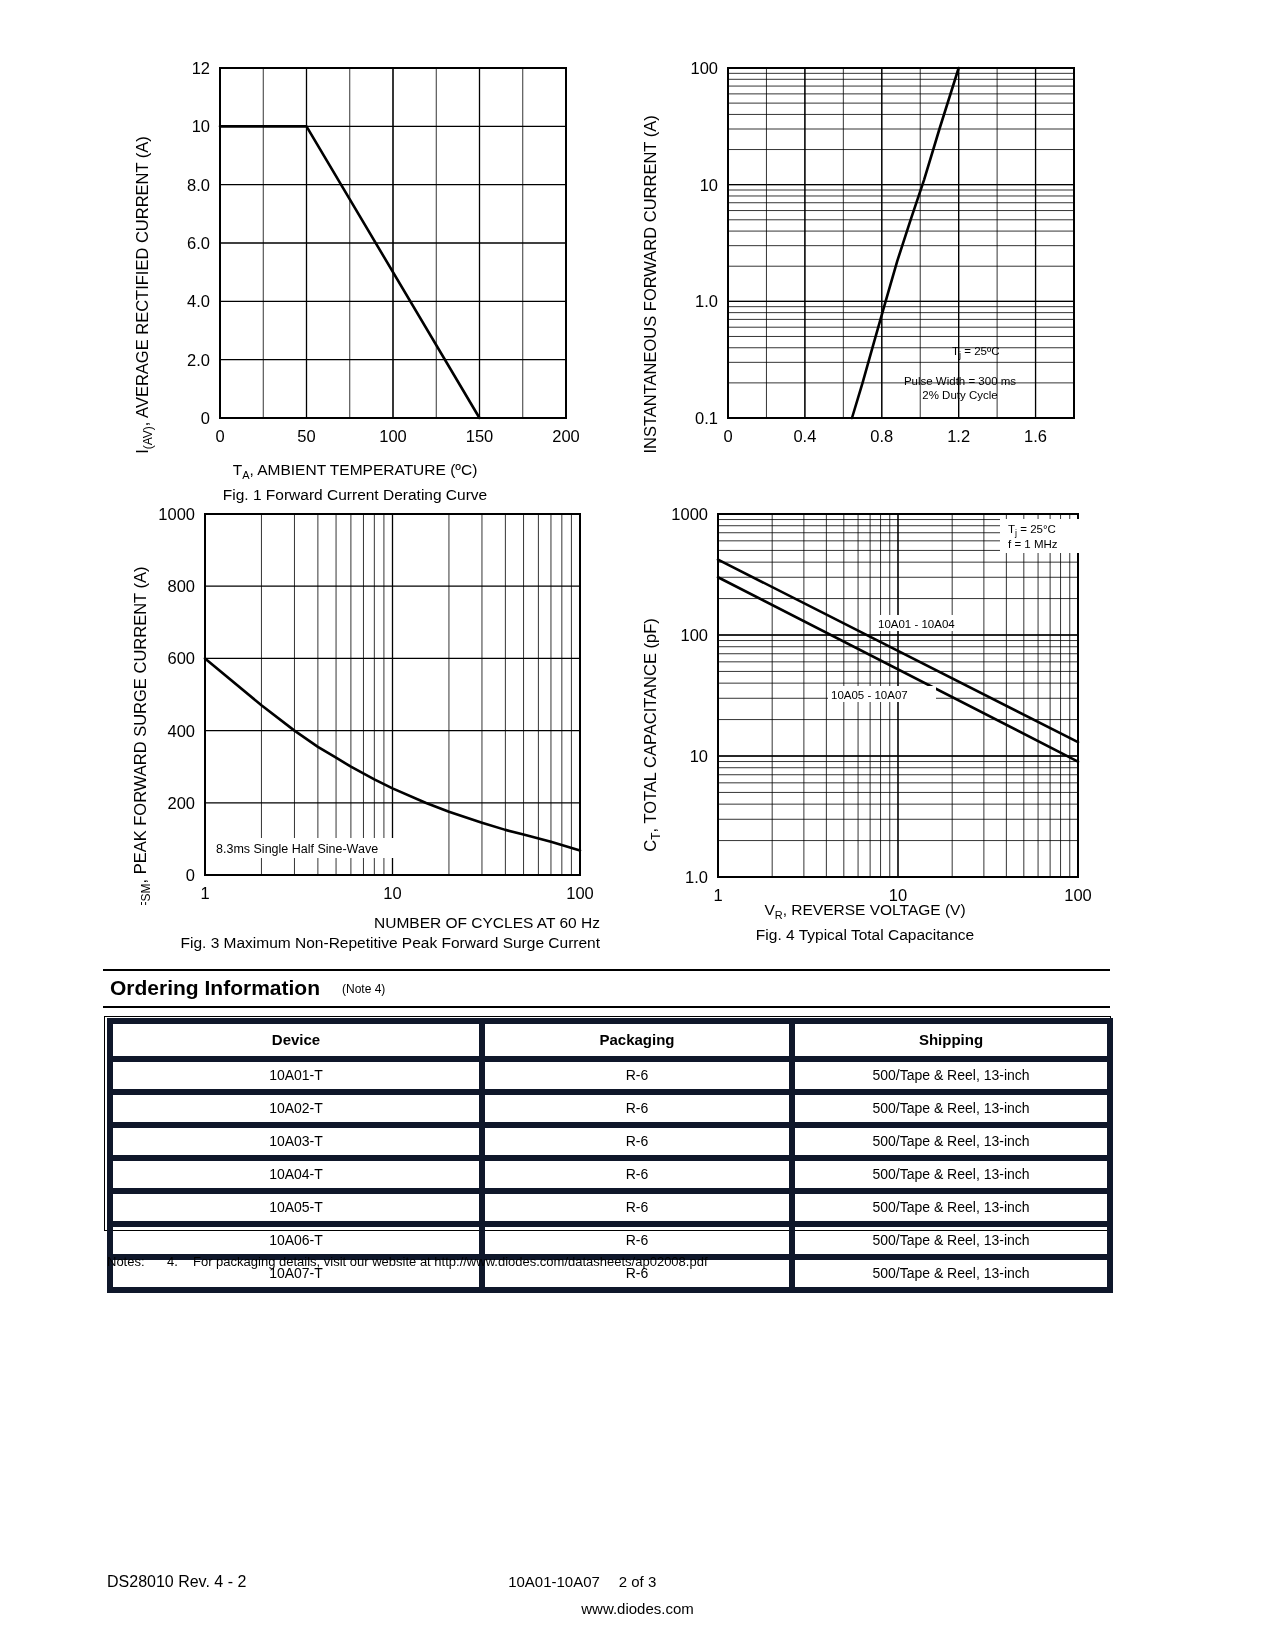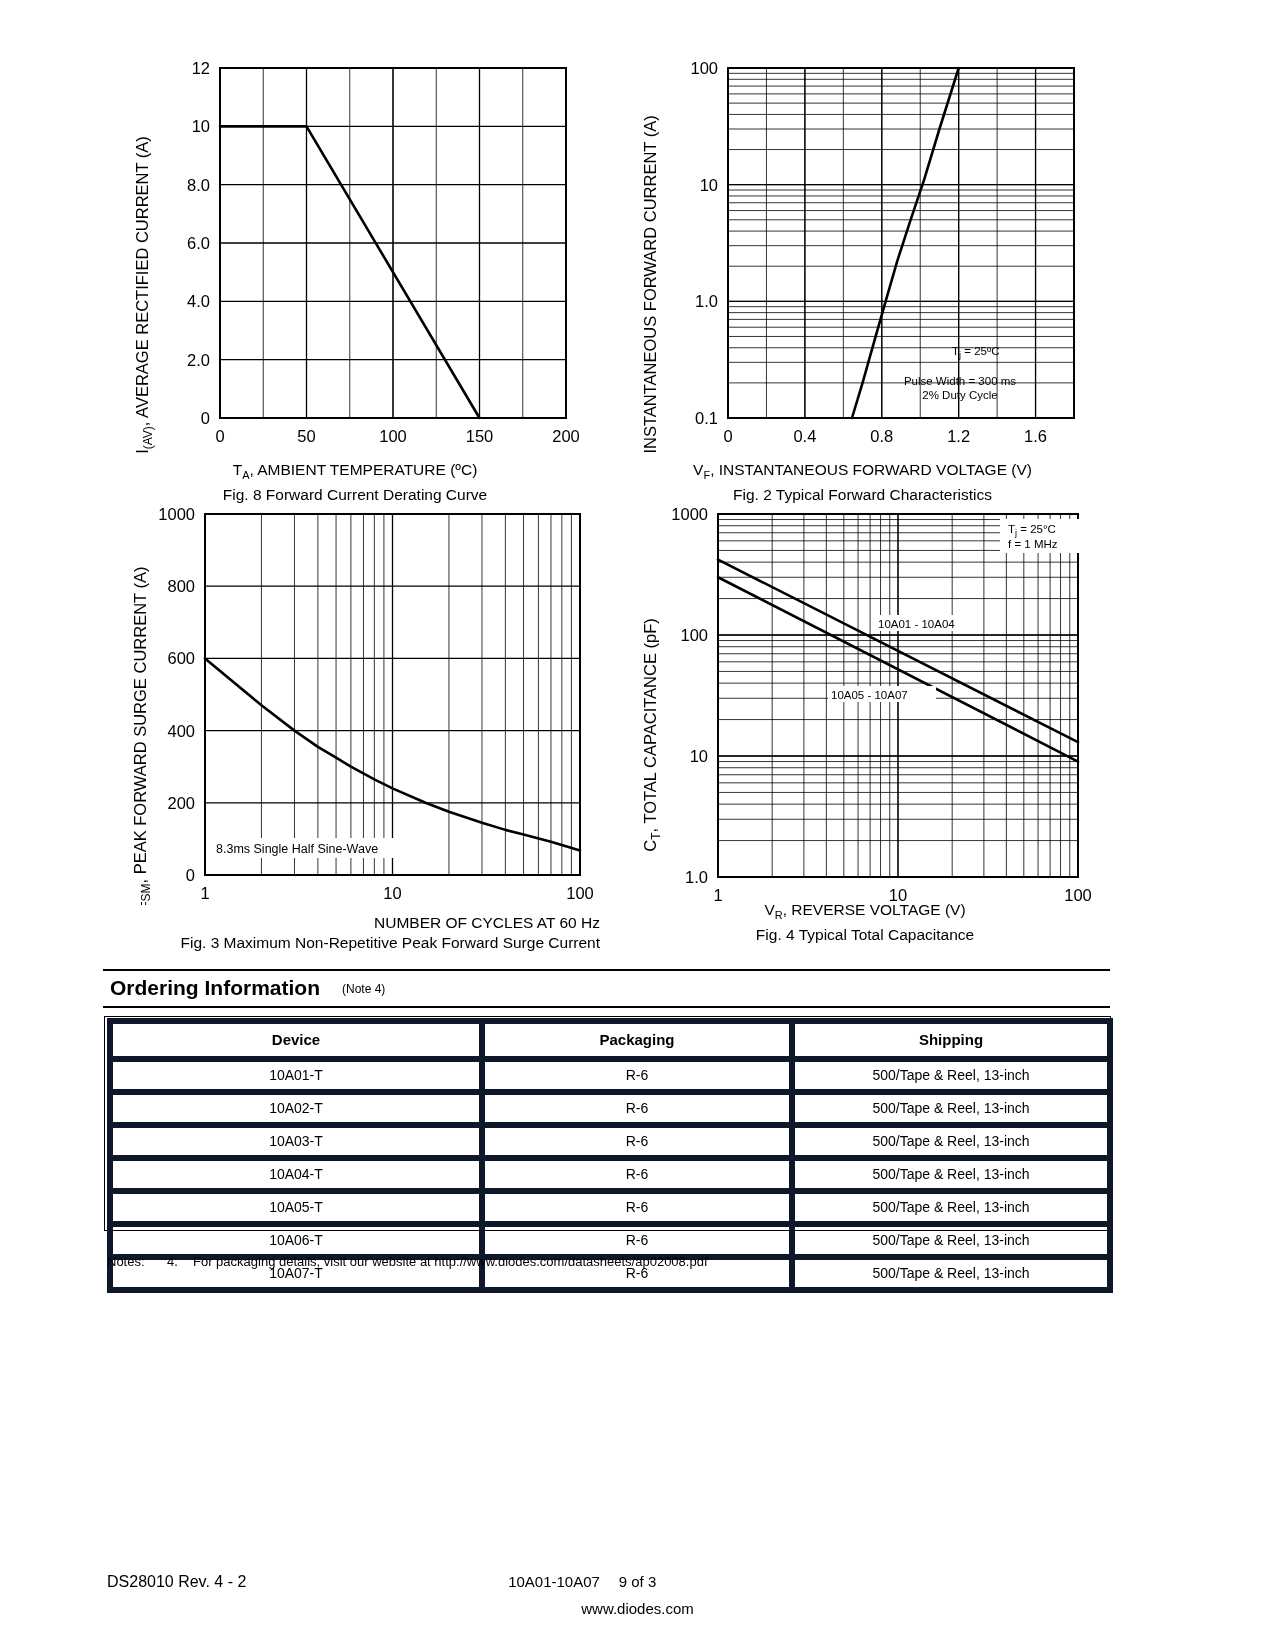--- a/index.html
+++ b/index.html
@@ -87,21 +87,21 @@
           <text x="90" y="135.66666666666669" font-size="16.5" fill="#000" text-anchor="end">8.0</text>
           <text x="90" y="77.33333333333331" font-size="16.5" fill="#000" text-anchor="end">10</text>
           <text x="90" y="19" font-size="16.5" fill="#000" text-anchor="end">12</text>
         </g>
     </svg>
   </div>
   <div class="figcap" style="left:120px;top:460px;width:470px;">
     <div>
       T<sub style="font-size:11px">A</sub><span>, AMBIENT TEMPERATURE (ºC)</span>
     </div>
-    <div>Fig. 8  Forward Current Derating Curve</div>
+    <div>Fig. 1  Forward Current Derating Curve</div>
   </div>
 
   <div class="fig" style="left:630px;top:55px;">
     <svg width="465" height="400" viewBox="0 0 465 400">
       <text x="26" y="240" transform="rotate(-90 26 240)" text-anchor="middle" font-size="16.5">
         <tspan>I</tspan><tspan baseline-shift="-4" font-size="12">F</tspan><tspan>, INSTANTANEOUS FORWARD CURRENT (A)</tspan>
       </text>
       <g id="fig2-plot">
           <line x1="98" y1="13" x2="98" y2="363" stroke="#000" stroke-width="0.8"></line>
           <line x1="136.44444444444446" y1="13" x2="136.44444444444446" y2="363" stroke="#000" stroke-width="0.8"></line>
@@ -157,26 +157,20 @@
           <text x="405.5555555555556" y="387" font-size="16.5" fill="#000" text-anchor="middle">1.6</text>
           <text x="88" y="369" font-size="16.5" fill="#000" text-anchor="end">0.1</text>
           <text x="88" y="252.33333333333334" font-size="16.5" fill="#000" text-anchor="end">1.0</text>
           <text x="88" y="135.66666666666669" font-size="16.5" fill="#000" text-anchor="end">10</text>
           <text x="88" y="19" font-size="16.5" fill="#000" text-anchor="end">100</text>
           <text x="322" y="300" font-size="11.5"><tspan>T</tspan><tspan baseline-shift="-3" font-size="9">j</tspan><tspan> = 25ºC</tspan></text>
           <text x="330" y="330" font-size="11.5" fill="#000" text-anchor="middle">Pulse Width = 300 ms</text>
           <text x="330" y="344" font-size="11.5" fill="#000" text-anchor="middle">2% Duty Cycle</text>
         </g>
     </svg>
-  </div>
-  <div class="figcap" style="left:630px;top:460px;width:465px;">
-    <div>
-      V<sub style="font-size:11px">F</sub><span>, INSTANTANEOUS FORWARD VOLTAGE (V)</span>
-    </div>
-    <div>Fig. 2  Typical Forward Characteristics</div>
   </div>
 
   <div class="fig" style="left:120px;top:505px;">
     <svg width="480" height="400" viewBox="0 0 480 400">
       <text x="26" y="235" transform="rotate(-90 26 235)" text-anchor="middle" font-size="16.5">
         <tspan>I</tspan><tspan baseline-shift="-4" font-size="12">FSM</tspan><tspan>, PEAK FORWARD SURGE CURRENT (A)</tspan>
       </text>
       <g id="fig3-plot">
           <line x1="141.44312418699647" y1="9" x2="141.44312418699647" y2="370" stroke="#000" stroke-width="0.8"></line>
           <line x1="174.46023525993672" y1="9" x2="174.46023525993672" y2="370" stroke="#000" stroke-width="0.8"></line>
@@ -364,17 +358,17 @@
           <td>500/Tape &amp; Reel, 13-inch</td>
         </tr>
       </tbody>
   </table>
 
   <div class="notes" style="left:107px;top:1254px;">
     <span class="lbl">Notes:</span><span class="num">4.</span><span>For packaging details, visit our website at http://www.diodes.com/datasheets/ap02008.pdf</span>
   </div>
 
   <div class="footer-left" style="left:107px;top:1573px;">DS28010 Rev. 4 - 2</div>
-  <div class="footer-center" style="left:0;top:1573px;width:1275px;">9 of 3</div>
+  <div class="footer-center" style="left:0;top:1573px;width:1275px;">2 of 3</div>
   <div class="footer-right" style="left:0;top:1573px;width:1108px;">10A01-10A07</div>
   <div class="footer-www" style="top:1600px;">www.diodes.com</div>
 
 </div>
 
 </body></html>

